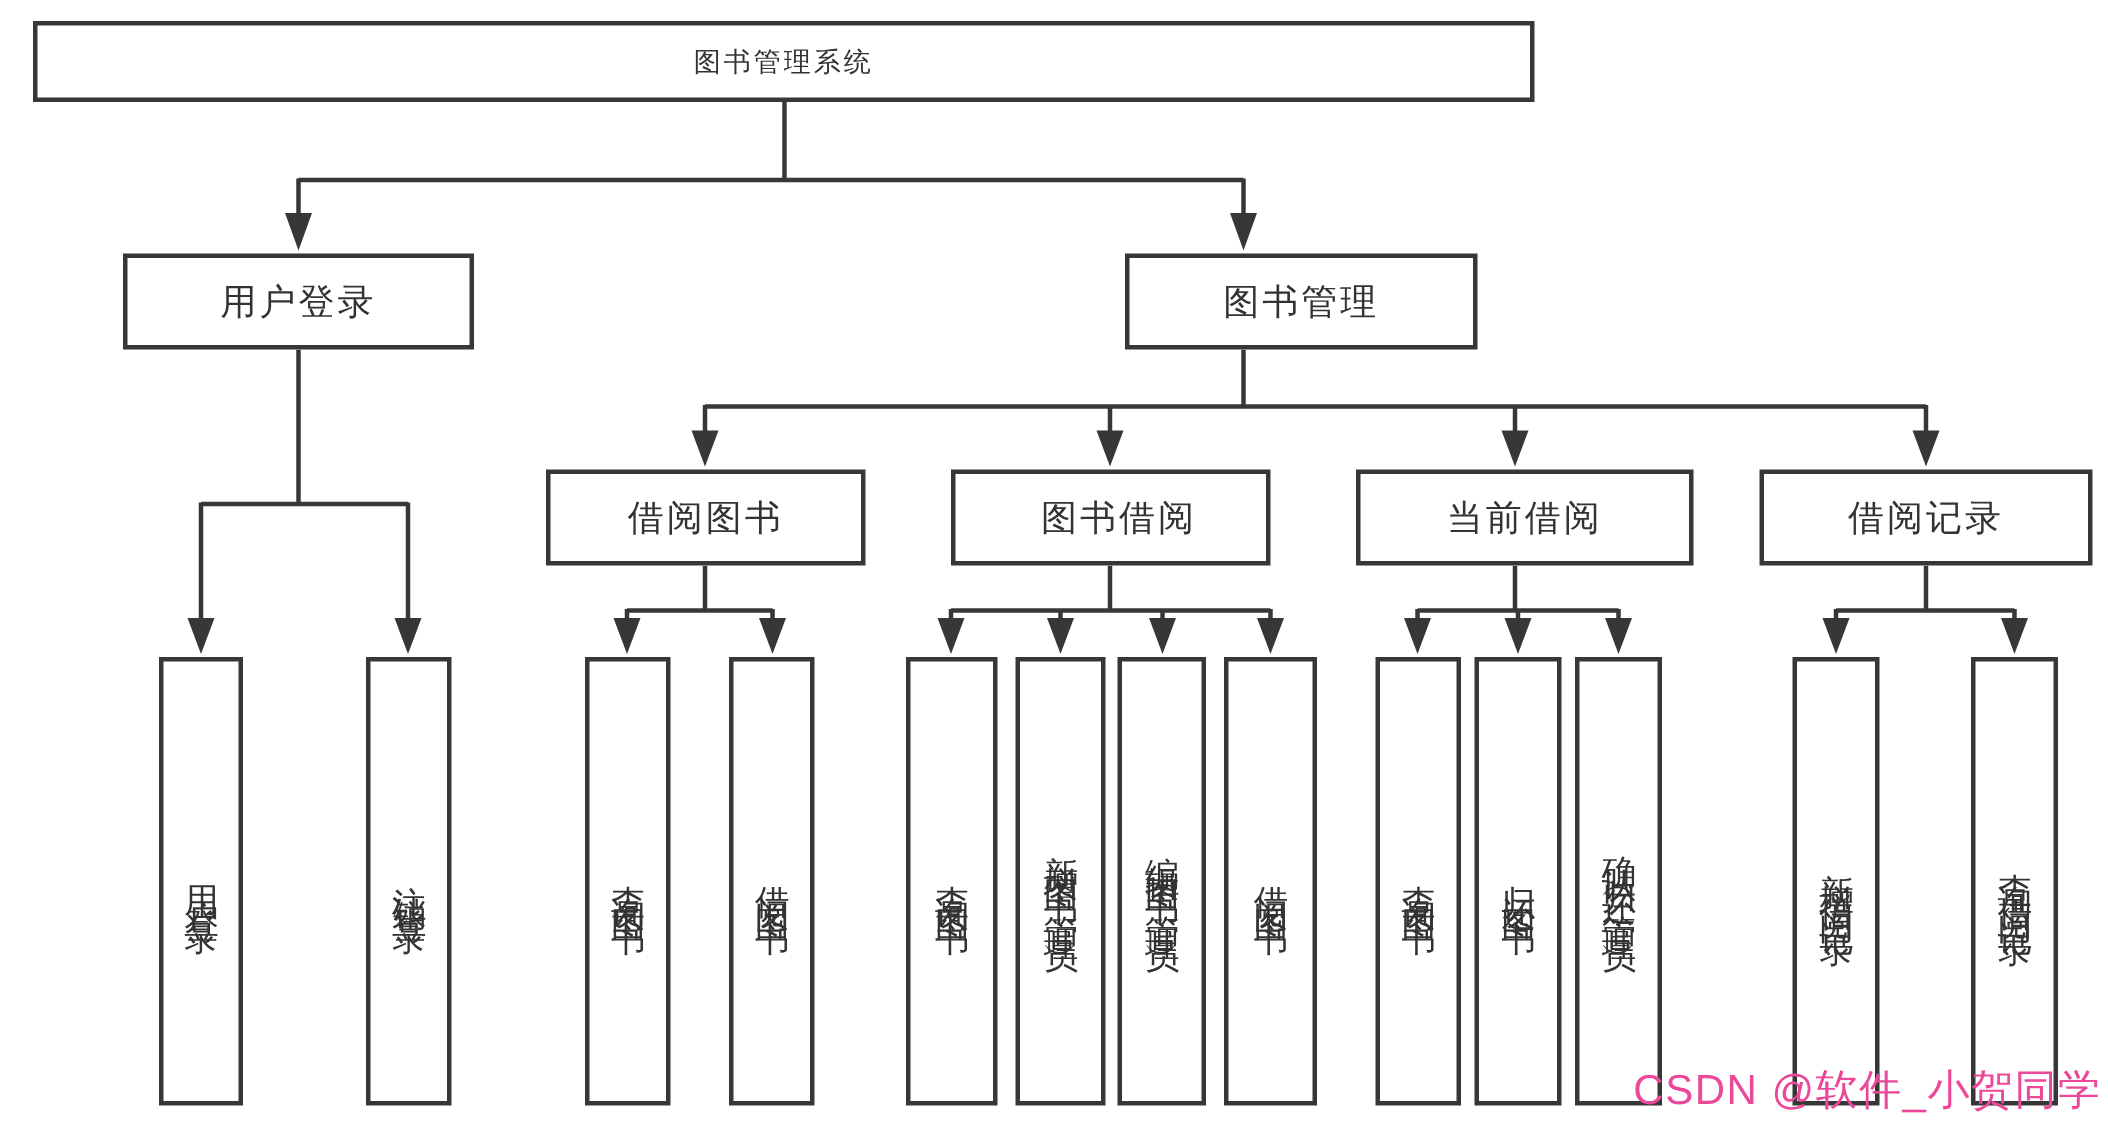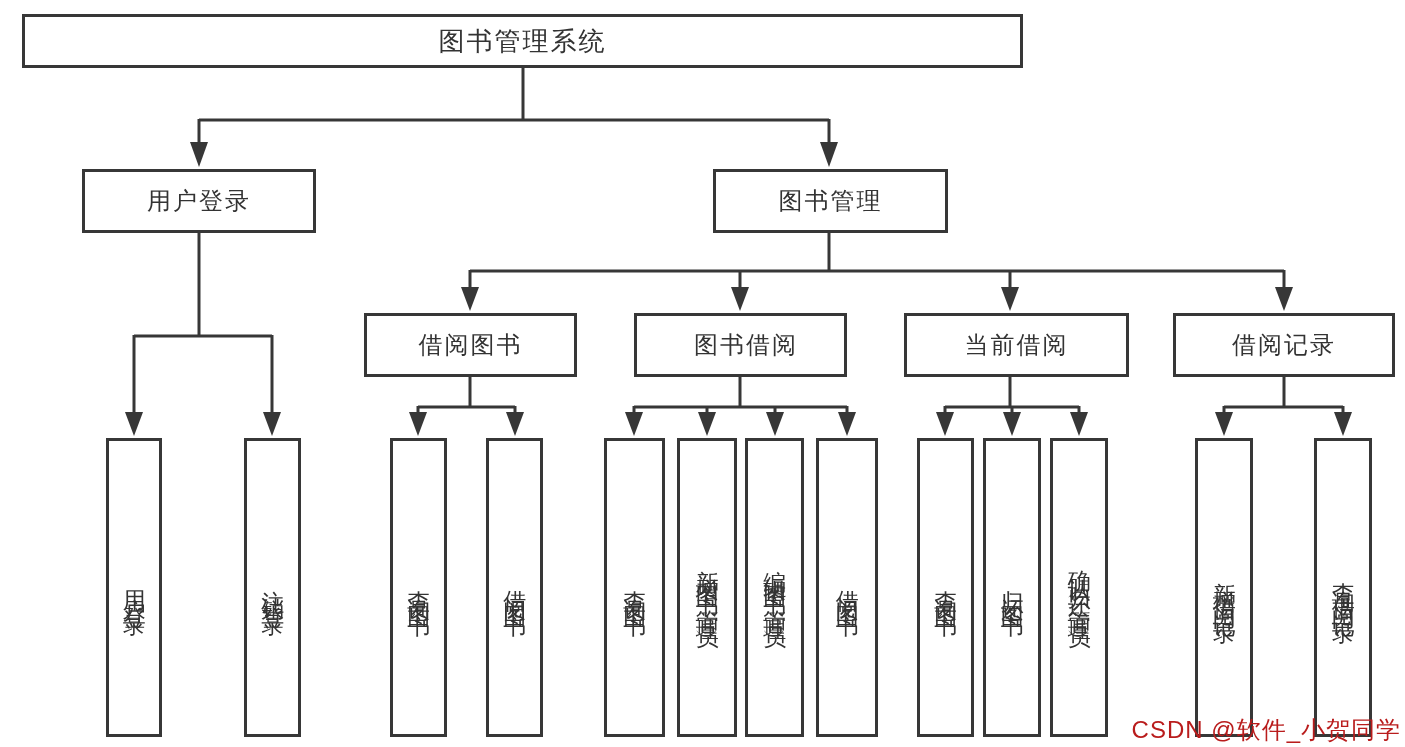--- a/index.html
+++ b/index.html
@@ -27,35 +27,35 @@
     box-sizing: border-box;
     border: 3px solid #373737;
     background: #ffffff;
     display: flex;
     align-items: center;
     justify-content: center;
     color: #333333;
     z-index: 2;
   }
   .hnode { font-size: 24px; letter-spacing: 2px; }
-  .root  { font-size: 26px; letter-spacing: 2px; }
+  .root  { font-size: 18px; letter-spacing: 2px; }
   .vnode { font-size: 23px; }
   .vnode span {
     writing-mode: vertical-rl;
     text-orientation: mixed;
     letter-spacing: 8px;
     line-height: 1.2;
     white-space: nowrap;
   }
   #watermark {
     position: absolute;
     right: 4px;
     bottom: 1px;
-    font-size: 24px;
-    color: #b91c1c;
+    font-size: 28px;
+    color: #ec4899;
     letter-spacing: 1px;
     z-index: 5;
     white-space: nowrap;
   }
 </style>
 </head>
 <body>
 
 <div id="canvas">
 
@@ -123,21 +123,21 @@
       <polygon points="1003,412 1021,412 1012,436"></polygon>
       <polygon points="1070,412 1088,412 1079,436"></polygon>
       <polygon points="1215,412 1233,412 1224,436"></polygon>
       <polygon points="1334,412 1352,412 1343,436"></polygon>
     </g>
   </svg>
 
   <div class="node root" style="left:22px; top:14px; width:1001px; height:54px;">图书管理系统</div>
 
   <div class="node hnode" style="left:82px; top:169px; width:234px; height:64px;">用户登录</div>
-  <div class="node hnode" style="left:713px; top:169px; width:235px; height:64px;text-align:center;">图书管理</div>
+  <div class="node hnode" style="left:750px; top:169px; width:235px; height:64px;text-align:center;">图书管理</div>
 
   <div class="node hnode" style="left:364px; top:313px; width:213px; height:64px;">借阅图书</div>
   <div class="node hnode" style="left:634px; top:313px; width:213px; height:64px;padding-left:11px;">图书借阅</div>
   <div class="node hnode" style="left:904px; top:313px; width:225px; height:64px;">当前借阅</div>
   <div class="node hnode" style="left:1173px; top:313px; width:222px; height:64px;">借阅记录</div>
 
   <div class="node vnode" style="left:106px; top:438px; width:56px; height:299px;">
     <span>用户登录</span>
   </div>
   <div class="node vnode" style="left:244px; top:438px; width:57px; height:299px;">

